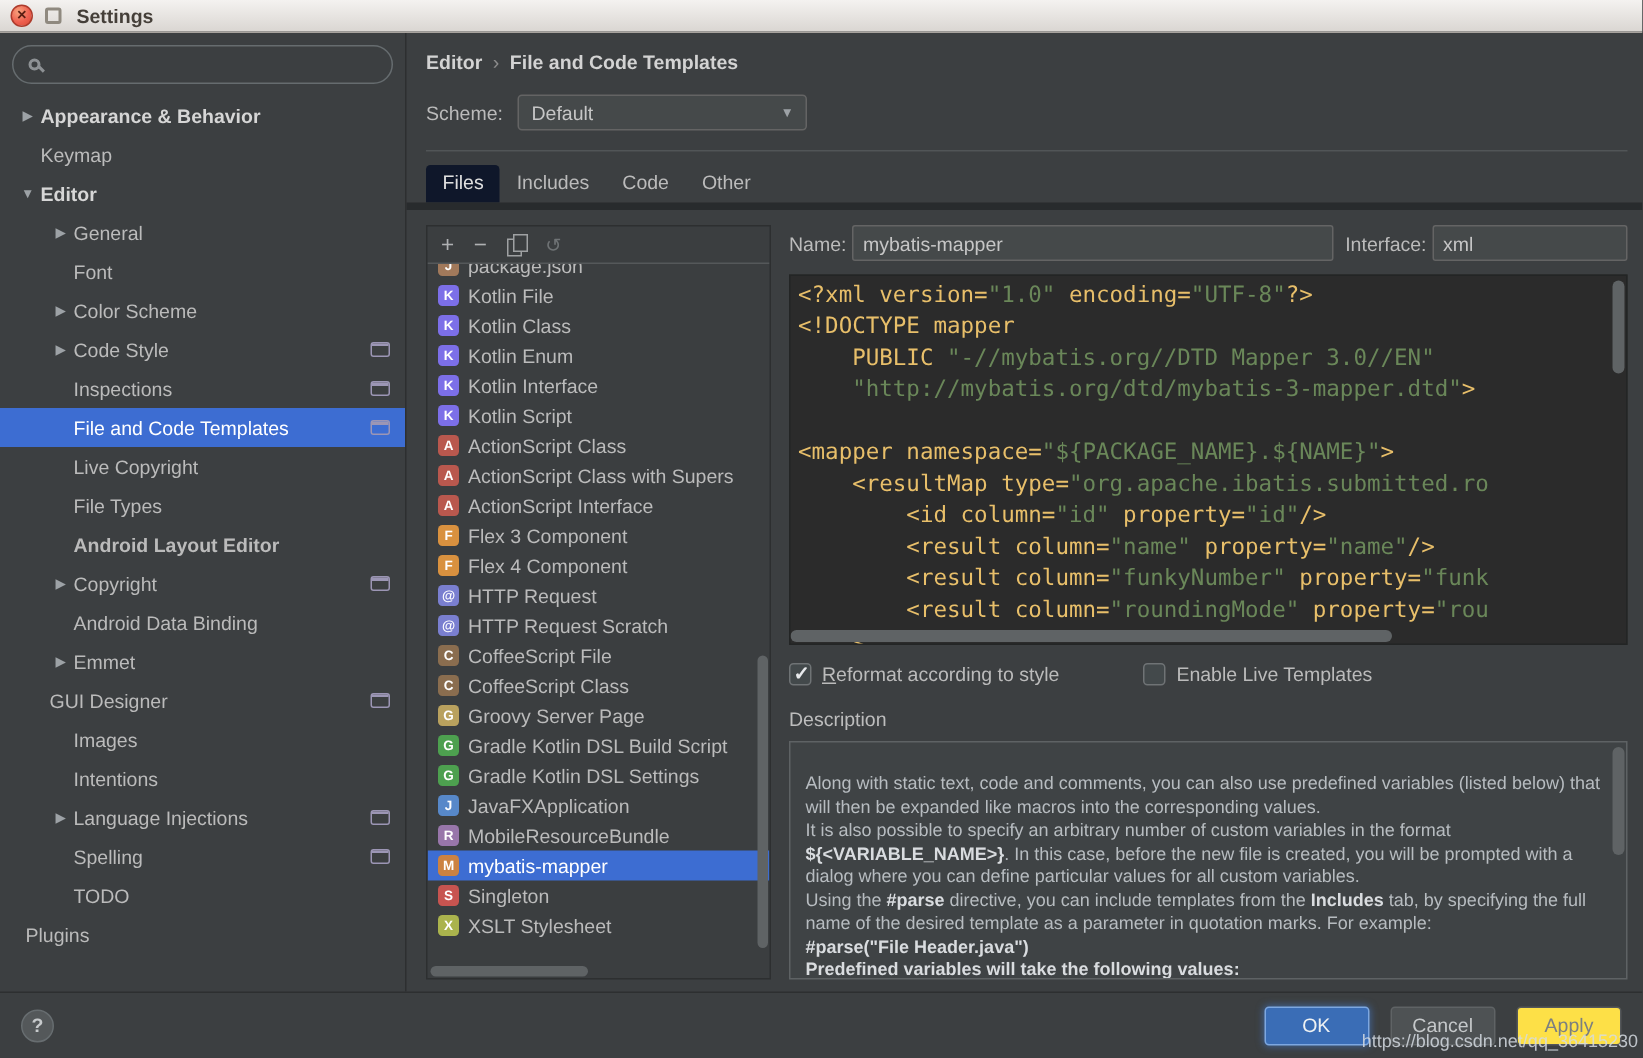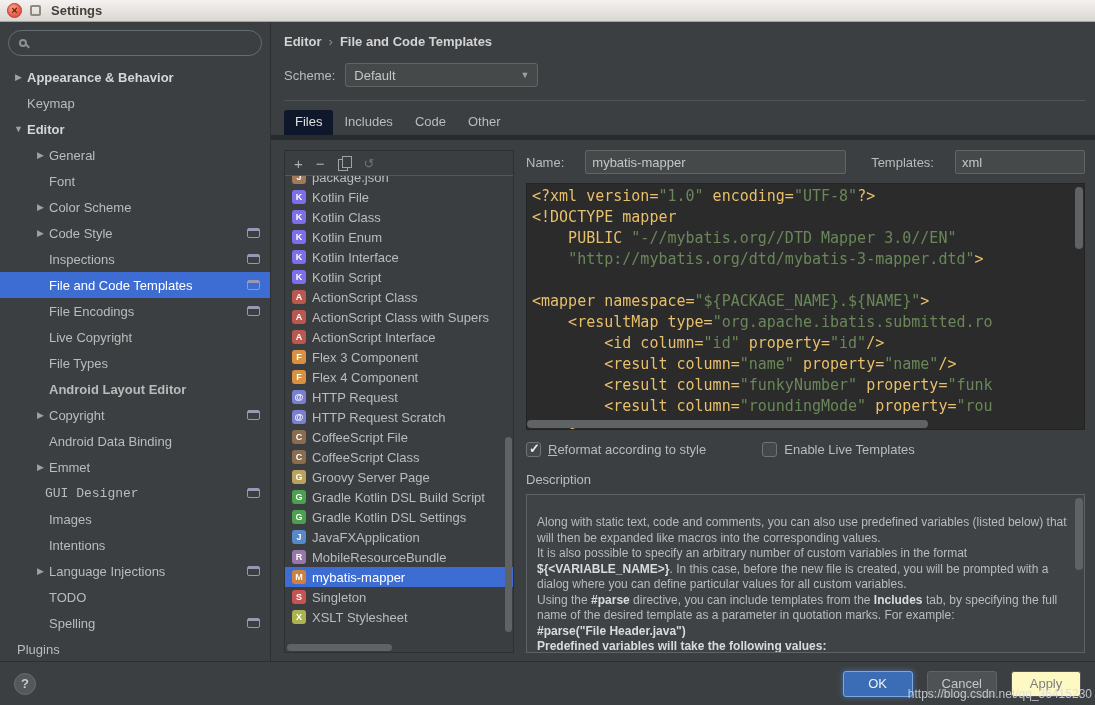--- a/index.html
+++ b/index.html
@@ -62,21 +62,21 @@
   .tpl-item:first-child{margin-top:-9px}
   .tpl-item.selected{background:#3d6dd2;color:#fff}
   .f-icon{flex:0 0 14px;width:14px;height:14px;border-radius:3px;color:#fff;font-size:9px;font-weight:bold;display:flex;align-items:center;justify-content:center}
   .v-thumb{position:absolute;width:7px;border-radius:4px;background:#5f6365}
   .h-thumb{position:absolute;height:7px;border-radius:4px;background:#5f6365}
   .list-vthumb{right:1px;top:57%;height:39%}
   .list-hthumb{left:2px;bottom:1px;width:105px}
 
   
   .detail-panel{flex:1;display:flex;flex-direction:column;min-width:0}
-  .name-row{flex:0 0 24px;display:flex;align-items:center;gap:21px;margin-bottom:9px}
+  .name-row{flex:0 0 24px;display:flex;align-items:center;gap:4px;margin-bottom:9px}
   .text-input{height:24px;background:#45494a;border:1px solid #646464;border-radius:2px;color:#c6c6c6;font-size:13px;padding:0 6px;outline:none;font-family:"Liberation Sans",sans-serif}
   .name-input{flex:1;min-width:0}
   .ext-label{margin-left:4px}
   .ext-input{width:130px}
   .editor{flex:0 0 247px;background:#2b2b2b;border:1px solid #232525;position:relative;overflow:hidden;padding:2px 0 0 5px}
   .code{font-family:"DejaVu Sans Mono",monospace;font-size:15px;line-height:21px;white-space:pre}
   .c-t{color:#e8bf6a}
   .c-s{color:#6a8759}
   .c-p{color:#a9b7c6}
   .ed-vthumb{right:1px;top:3px;height:62px;width:8px}
@@ -93,21 +93,21 @@
   .desc-box .b{font-weight:bold;color:#d9dcdf}
   .desc-vthumb{right:1px;top:3px;height:72px;width:8px}
 
   
   .footer{flex:0 0 44px;border-top:1px solid #2d2f30;display:flex;align-items:center;padding:0 14px;position:relative}
   .help-btn{width:22px;height:22px;border-radius:50%;background:#54585a;border:1px solid #676d70;color:#c7cacc;display:flex;align-items:center;justify-content:center;font-weight:bold;cursor:pointer}
   .footer-buttons{margin-left:auto;display:flex;gap:14px}
   .btn{height:26px;min-width:70px;border-radius:3px;display:flex;align-items:center;justify-content:center;padding:0 14px;cursor:pointer}
   .btn-ok{background:#3a6db6;border:1px solid #7da7e0;box-shadow:0 0 5px 1px rgba(70,130,220,.5);color:#eef1f3}
   .btn-cancel{background:#4e5254;border:1px solid #5f6365;color:#c5c8ca}
-  .btn-apply{background:#fef9c3;border:1px solid #545759;color:#7b7f81}
+  .btn-apply{background:#fde047;border:1px solid #545759;color:#7b7f81}
   .watermark{position:absolute;right:3px;bottom:4px;font-size:12px;color:rgba(213,219,226,.85);pointer-events:none;z-index:5}
 </style>
 </head>
 <body>
 
 <div class="window">
 
   <div class="titlebar">
     <span class="tb-close">×</span>
     <span class="tb-restore"></span>
@@ -162,25 +162,20 @@
     <span class="t-label">Inspections</span>
     <span class="badge"></span>
   </div>
           <div class="tree-item selected" style="padding-left: 32px;">
     <span class="arrow"></span>
     <span class="t-label">File and Code Templates</span>
     <span class="badge"></span>
   </div>
           <div class="tree-item" style="padding-left: 32px;">
     <span class="arrow"></span>
-    <span class="t-label">File Encodings</span>
-    <span class="badge"></span>
-  </div>
-          <div class="tree-item" style="padding-left: 32px;">
-    <span class="arrow"></span>
     <span class="t-label">Live Copyright</span>
     <span class="badge" style="visibility: hidden;"></span>
   </div>
           <div class="tree-item" style="padding-left: 32px;">
     <span class="arrow"></span>
     <span class="t-label">File Types</span>
     <span class="badge" style="visibility: hidden;"></span>
   </div>
           <div class="tree-item" style="padding-left: 32px; font-weight: bold;">
     <span class="arrow"></span>
@@ -195,21 +190,21 @@
           <div class="tree-item" style="padding-left: 32px;">
     <span class="arrow"></span>
     <span class="t-label">Android Data Binding</span>
     <span class="badge" style="visibility: hidden;"></span>
   </div>
           <div class="tree-item" style="padding-left: 32px;">
     <span class="arrow">▶</span>
     <span class="t-label">Emmet</span>
     <span class="badge" style="visibility: hidden;"></span>
   </div>
-          <div class="tree-item" style="padding-left: 28px; font-family: Liberation Mono, monospace;">
+          <div class="tree-item" style="padding-left: 16px;">
     <span class="arrow"></span>
     <span class="t-label">GUI Designer</span>
     <span class="badge"></span>
   </div>
           <div class="tree-item" style="padding-left: 32px;">
     <span class="arrow"></span>
     <span class="t-label">Images</span>
     <span class="badge" style="visibility: hidden;"></span>
   </div>
           <div class="tree-item" style="padding-left: 32px;">
@@ -217,27 +212,27 @@
     <span class="t-label">Intentions</span>
     <span class="badge" style="visibility: hidden;"></span>
   </div>
           <div class="tree-item" style="padding-left: 32px;">
     <span class="arrow">▶</span>
     <span class="t-label">Language Injections</span>
     <span class="badge"></span>
   </div>
           <div class="tree-item" style="padding-left: 32px;">
     <span class="arrow"></span>
+    <span class="t-label">Spelling</span>
+    <span class="badge"></span>
+  </div>
+          <div class="tree-item" style="padding-left: 32px;">
+    <span class="arrow"></span>
     <span class="t-label">TODO</span>
     <span class="badge" style="visibility: hidden;"></span>
-  </div>
-          <div class="tree-item" style="padding-left: 32px;">
-    <span class="arrow"></span>
-    <span class="t-label">Spelling</span>
-    <span class="badge"></span>
   </div>
           <div class="tree-item" style="">
     <span class="arrow"></span>
     <span class="t-label">Plugins</span>
     <span class="badge" style="visibility: hidden;"></span>
   </div>
         </div>
     </aside>
 
     <main class="main">
@@ -379,21 +374,21 @@
   </div>
             </div>
           <div class="v-thumb list-vthumb"></div>
           <div class="h-thumb list-hthumb"></div>
         </div>
 
         <div class="detail-panel">
           <div class="name-row">
             <span>Name:</span>
             <input class="text-input name-input" value="mybatis-mapper" style="">
-            <span class="ext-label">Templates:</span>
+            <span class="ext-label">Interface:</span>
             <input class="text-input ext-input" value="xml" style="">
           </div>
 
           <div class="editor">
             <div class="code"><div class="code-line"><span class="c-t">&lt;?xml version=</span><span class="c-s">"1.0"</span><span class="c-t"> encoding=</span><span class="c-s">"UTF-8"</span><span class="c-t">?&gt;</span></div><div class="code-line"><span class="c-t">&lt;!DOCTYPE mapper</span></div><div class="code-line"><span class="c-t">    PUBLIC </span><span class="c-s">"-//mybatis.org//DTD Mapper 3.0//EN"</span></div><div class="code-line"><span class="c-p">    </span><span class="c-s">"http://mybatis.org/dtd/mybatis-3-mapper.dtd"</span><span class="c-t">&gt;</span></div><div class="code-line">&nbsp;</div><div class="code-line"><span class="c-t">&lt;mapper namespace=</span><span class="c-s">"${PACKAGE_NAME}.${NAME}"</span><span class="c-t">&gt;</span></div><div class="code-line"><span class="c-t">    &lt;resultMap type=</span><span class="c-s">"org.apache.ibatis.submitted.ro</span></div><div class="code-line"><span class="c-t">        &lt;id column=</span><span class="c-s">"id"</span><span class="c-t"> property=</span><span class="c-s">"id"</span><span class="c-t">/&gt;</span></div><div class="code-line"><span class="c-t">        &lt;result column=</span><span class="c-s">"name"</span><span class="c-t"> property=</span><span class="c-s">"name"</span><span class="c-t">/&gt;</span></div><div class="code-line"><span class="c-t">        &lt;result column=</span><span class="c-s">"funkyNumber"</span><span class="c-t"> property=</span><span class="c-s">"funk</span></div><div class="code-line"><span class="c-t">        &lt;result column=</span><span class="c-s">"roundingMode"</span><span class="c-t"> property=</span><span class="c-s">"rou</span></div><div class="code-line"><span class="c-t">    &lt;</span></div></div>
             <div class="v-thumb ed-vthumb"></div>
             <div class="h-thumb ed-hthumb"></div>
           </div>
 
           <div class="check-row">

